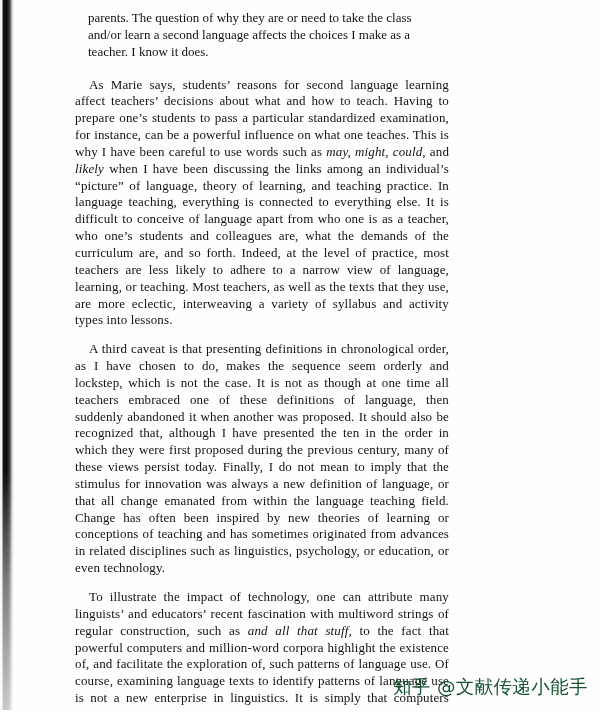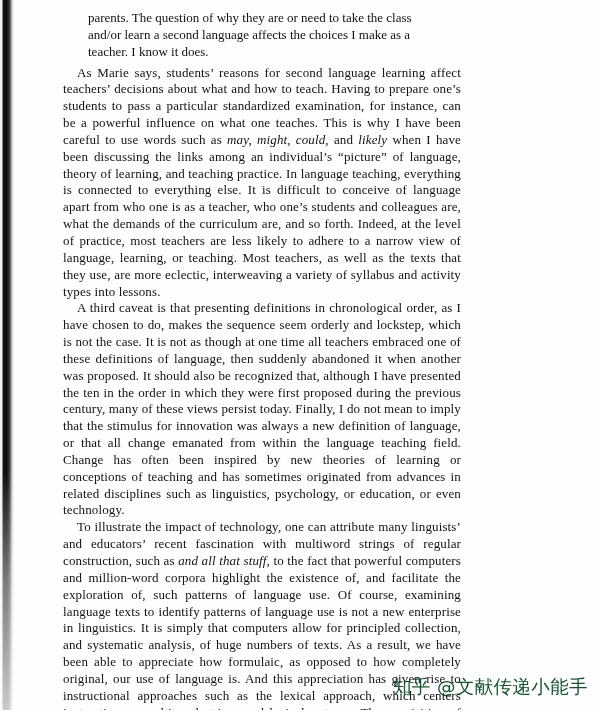--- a/index.html
+++ b/index.html
@@ -46,21 +46,21 @@
   }
 
   .text-column {
     position: absolute;
     left: 63px;
     top: 10px;
     width: 398px;
   }
 
   p.body-para {
-    margin: 0;
+    margin: 12px;
     font-size: 13.0px;
     line-height: 16.85px;
     text-align: justify;
     text-indent: 14px;
     color: #121212;
     letter-spacing: 0.01em;
     word-spacing: 0.005em;
     -webkit-font-smoothing: antialiased;
   }
 

